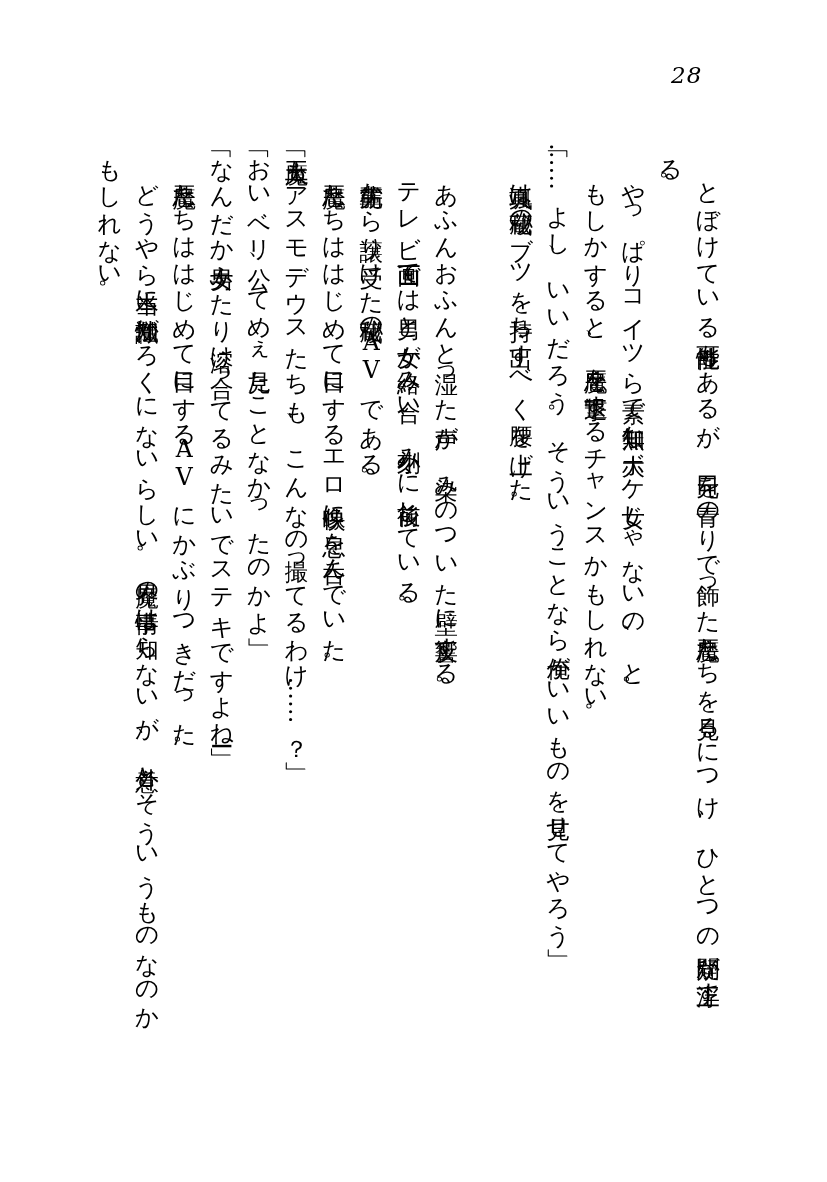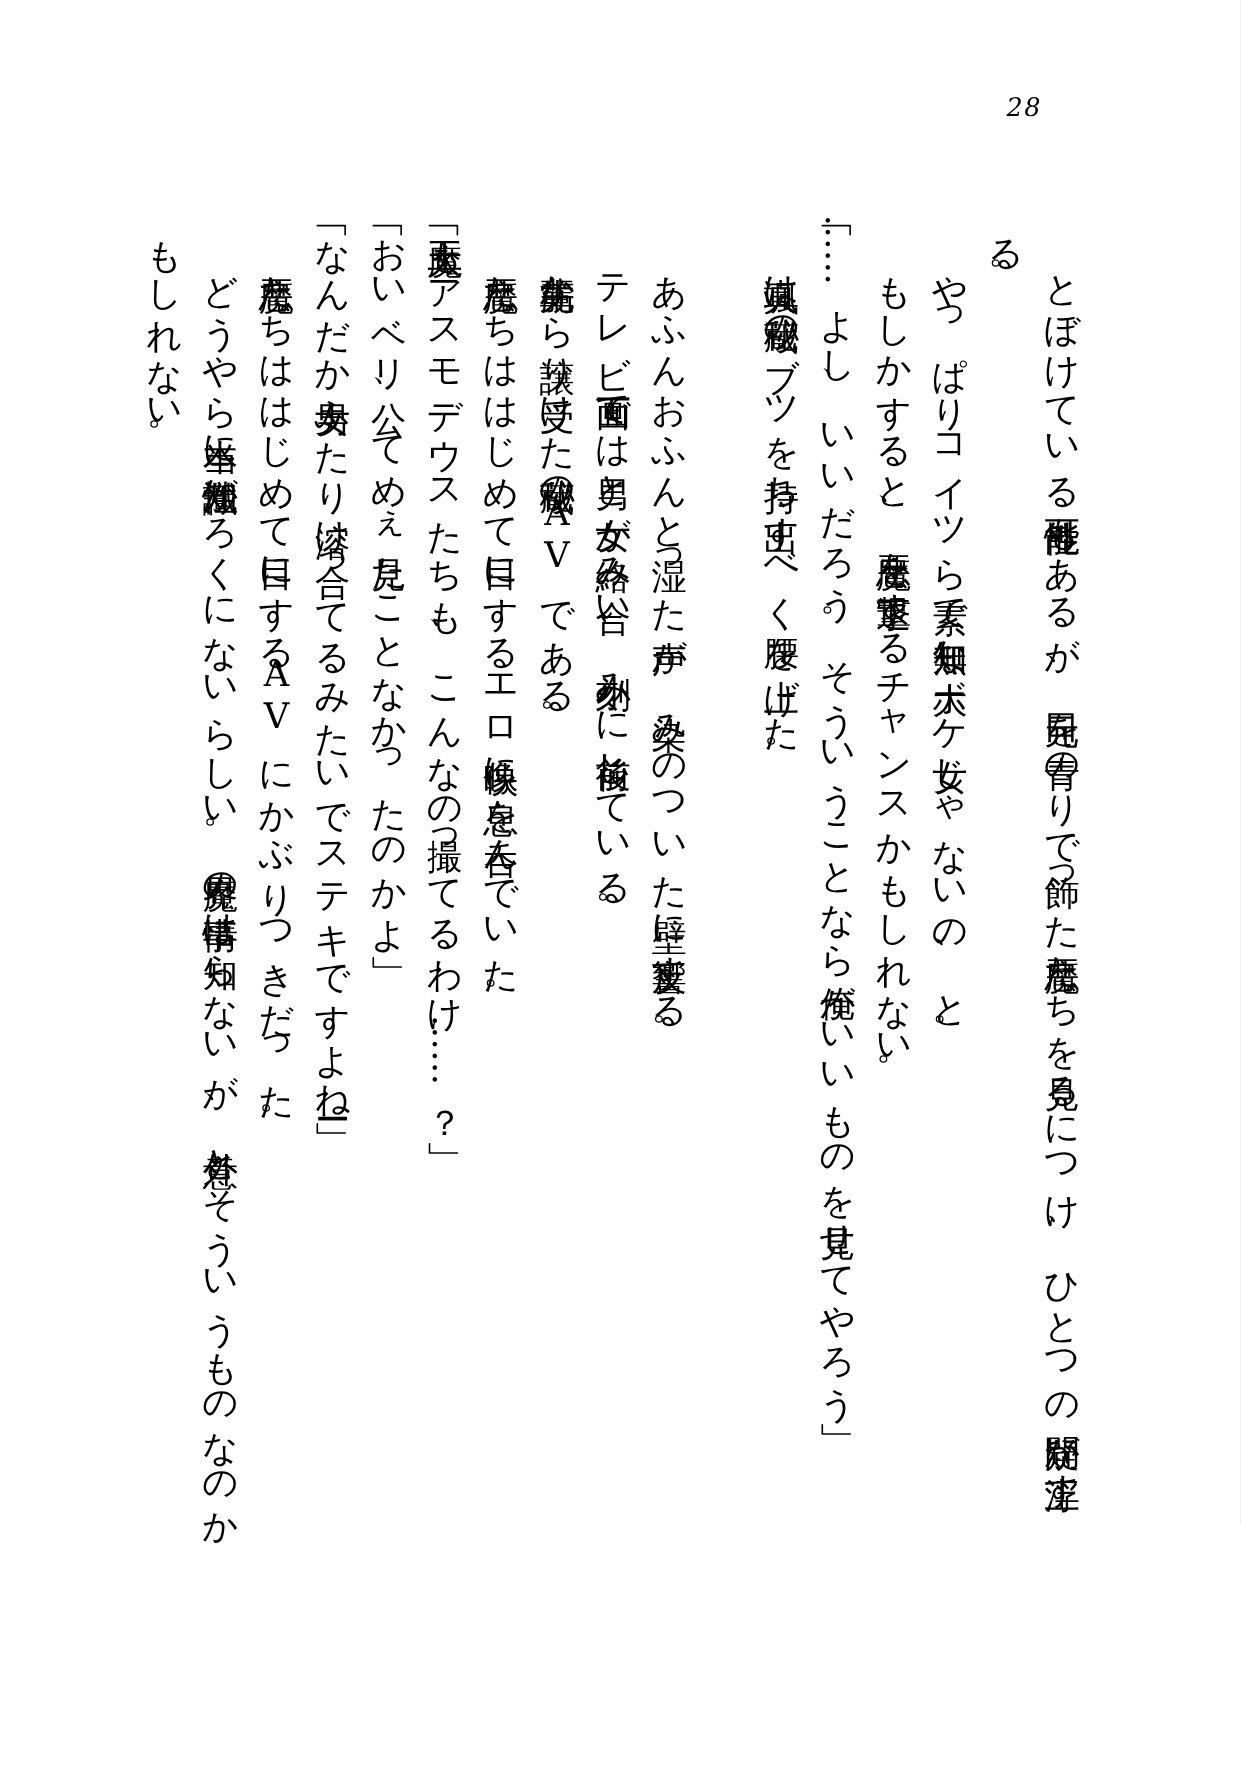--- a/index.html
+++ b/index.html
@@ -13,21 +13,21 @@
     height: 1182px;
     background: #ffffff;
     overflow: hidden;
     font-family: "DejaVu Serif", "Liberation Serif", serif;
     color: #000000;
   }
   .page-number {
     position: absolute;
     top: 62px;
     left: 671px;
-    font-size: 17px;
+    font-size: 23px;
     font-style: italic;
     letter-spacing: 1px;
     color: #000000;
   }
   .text-block {
     position: absolute;
     top: 143px;
     right: 101px;
     height: 897px;
     writing-mode: vertical-rl;

